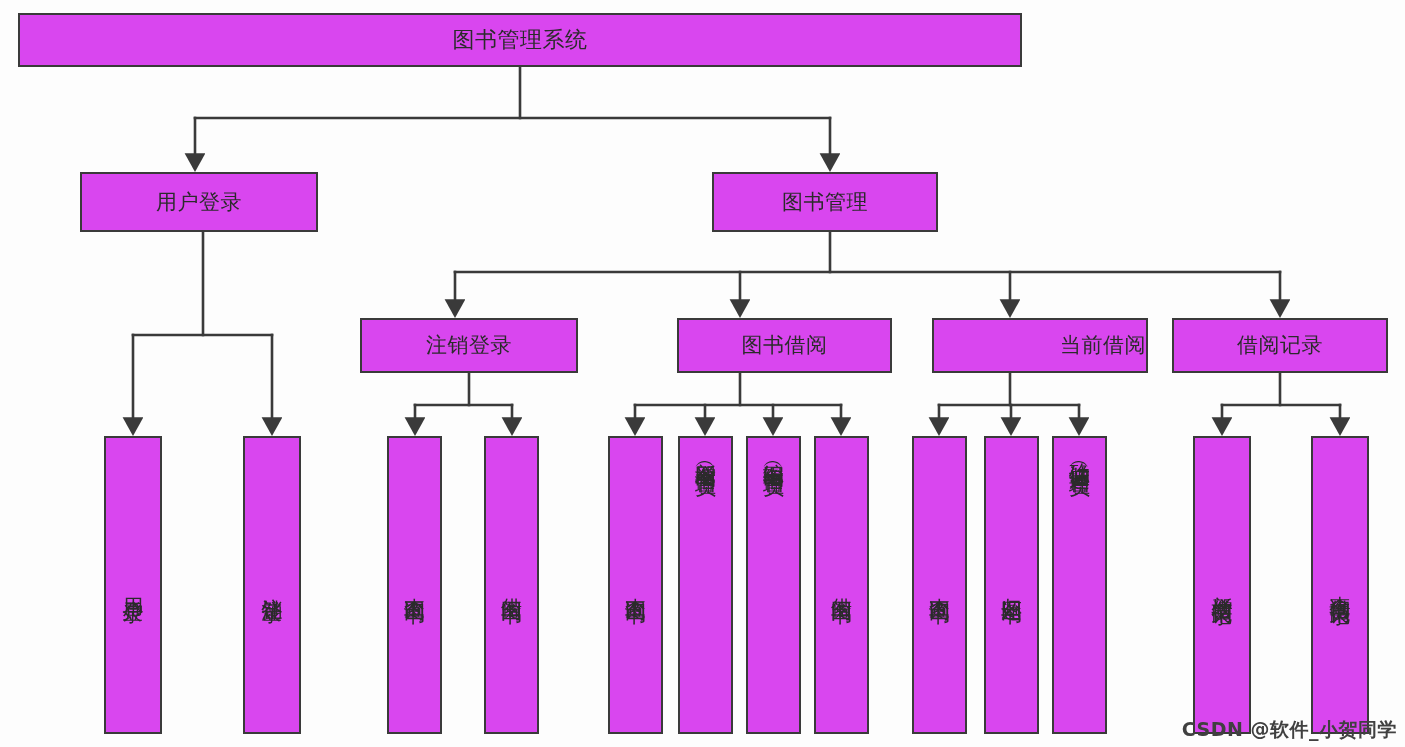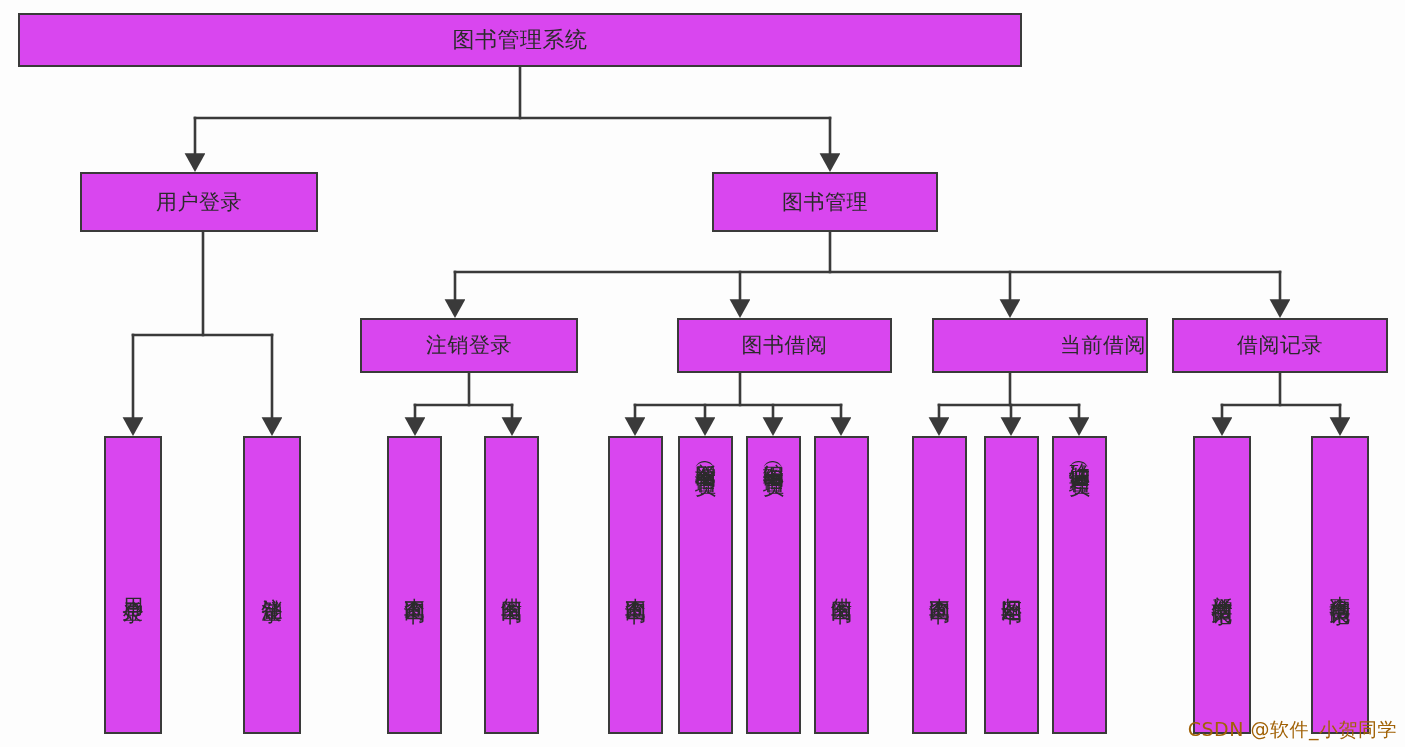--- a/index.html
+++ b/index.html
@@ -64,24 +64,25 @@
   }
   .node.vert.mid {
     align-items: center;
     padding-top: 0;
   }
   #watermark {
     position: absolute;
     right: 8px;
     bottom: 4px;
     font-size: 19px;
-    color: #a16207;
+    color: #404040;
     letter-spacing: 0.5px;
     white-space: nowrap;
     user-select: none;
+    font-weight: bold;
   }
 </style>
 </head>
 <body>
 
 <div id="canvas">
 
   <svg id="edges" viewBox="0 0 1405 747">
     <defs>
       <marker id="arrow" markerWidth="11" markerHeight="11" refX="2.2" refY="4" orient="auto" markerUnits="strokeWidth">

